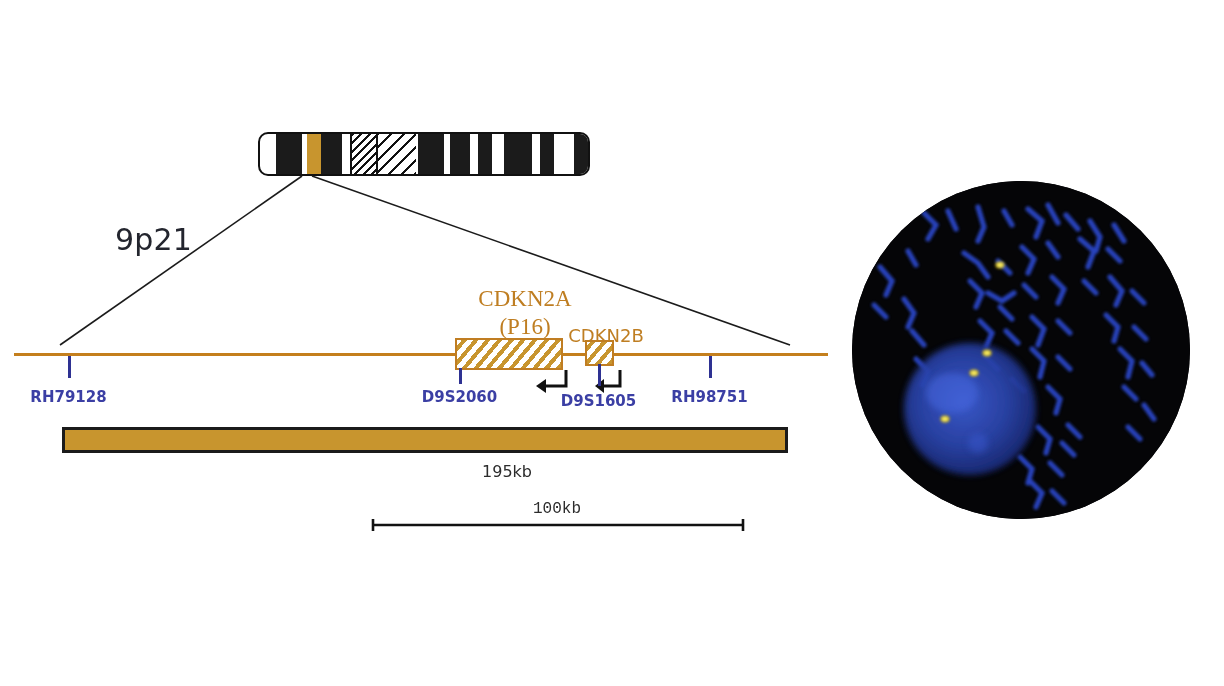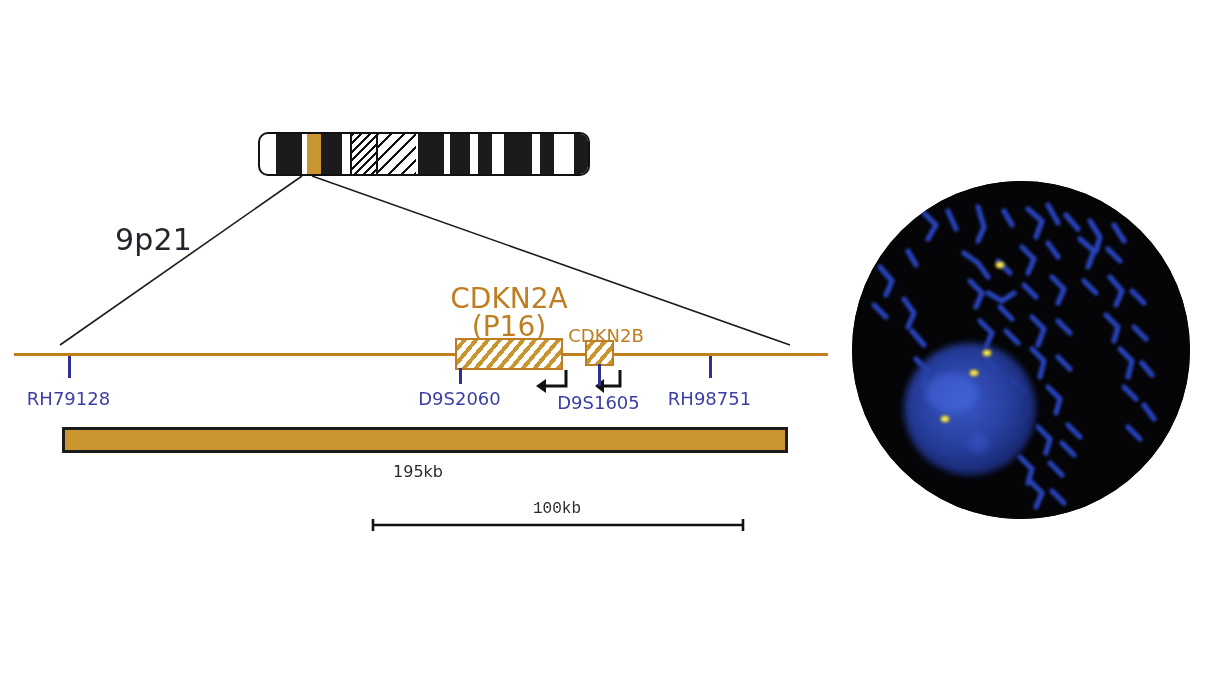--- a/index.html
+++ b/index.html
@@ -30,33 +30,33 @@
   
   #axis-line{left:14px;top:353px;width:814px;height:3px;background:#c47f1d;}
 
   .gene-box{position:absolute;box-sizing:border-box;border:2px solid #c07d22;
             background:#ffffff;
             background-image:repeating-linear-gradient(-50deg,#c8952e 0 4px,#ffffff 4px 9px);}
   #box-cdkn2a{left:455px;top:338px;width:108px;height:32px;}
   #box-cdkn2b{left:585px;top:340px;width:29px;height:26px;}
 
   .gene-lbl{position:absolute;color:#bf7e22;text-align:center;white-space:nowrap;}
-  #lbl-cdkn2a{left:440px;top:285px;width:138px;font-size:28px;line-height:28px;}
+  #lbl-cdkn2a{left:456px;top:285px;width:138px;font-size:23px;line-height:28px;font-family:Liberation Serif, serif;}
   #lbl-cdkn2b{left:560px;top:325px;width:92px;font-size:18px;}
 
   .tick{position:absolute;width:3px;background:#2e3192;}
-  .marker-lbl{position:absolute;color:#3b3fa4;font-size:18px;white-space:nowrap;
-              text-align:center;}
+  .marker-lbl{position:absolute;color:#3b3fa4;font-size:15px;white-space:nowrap;
+              text-align:center;font-weight:bold;}
 
   .arrow{position:absolute;}
 
   
   #probe-bar{left:62px;top:427px;width:726px;height:26px;
              background:#c8952e;border:3px solid #1b1b1b;box-sizing:border-box;}
-  #lbl-195kb{left:323px;top:462px;width:190px;text-align:center;
+  #lbl-195kb{left:342px;top:462px;width:190px;text-align:right;
              font-size:16px;color:#2c2c2c;}
 
   
   #lbl-100kb{left:462px;top:500px;width:190px;text-align:center;
              font-size:16px;color:#2c2c2c;font-family:Liberation Mono, monospace;}
   #scalebar{left:370px;top:519px;width:376px;height:12px;}
 
   
   #fish{left:852px;top:181px;width:338px;height:338px;border-radius:50%;
         overflow:hidden;background:#050507;}

